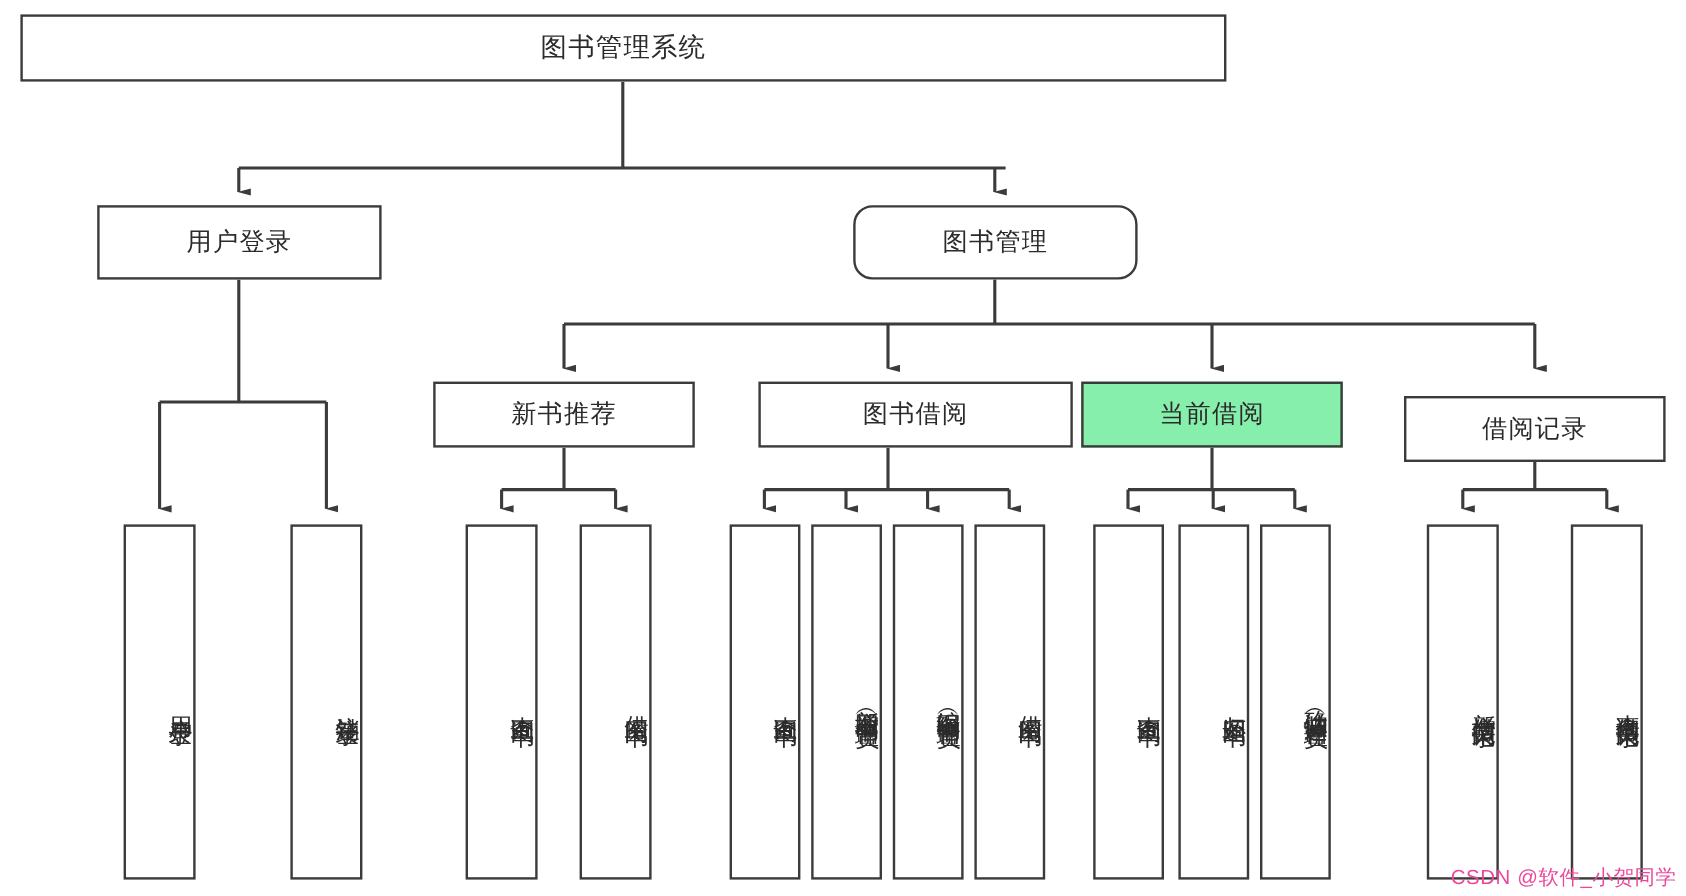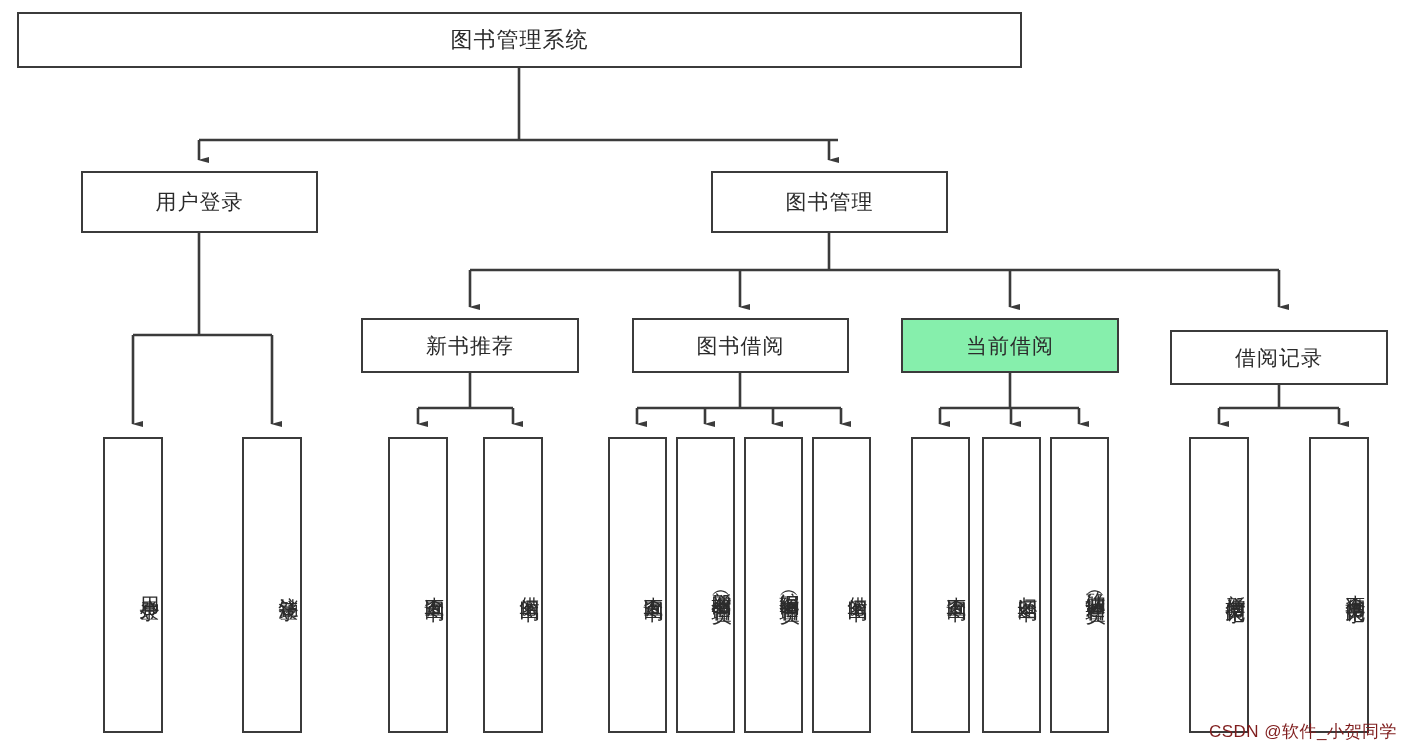--- a/index.html
+++ b/index.html
@@ -111,35 +111,35 @@
       <path d="M1279,373 L1279,408"></path>
       <path d="M1219,408 L1339,408"></path>
       <path d="M1219,408 L1219,424" marker-end="url(#arw)"></path>
       <path d="M1339,408 L1339,424" marker-end="url(#arw)"></path>
     </g>
   </svg>
 
   <div class="node horiz root" style="left: 17px; top: 12px; width: 1005px; height: 56px; border-color: rgb(59, 59, 59); background: rgb(255, 255, 255); color: rgb(43, 43, 43);">图书管理系统</div>
 
   <div class="node horiz" style="left: 81px; top: 171px; width: 237px; height: 62px; border-color: rgb(59, 59, 59); background: rgb(255, 255, 255); color: rgb(43, 43, 43);">用户登录</div>
-  <div class="node horiz" style="left: 711px; top: 171px; width: 237px; height: 62px; border-color: rgb(59, 59, 59); background: rgb(255, 255, 255); color: rgb(43, 43, 43);">图书管理</div>
+  <div class="node horiz" style="left: 711px; top: 171px; width: 237px; height: 62px; border-color: rgb(59, 59, 59); background: rgb(255, 255, 255); color: rgb(43, 43, 43); border-radius: 16px;">图书管理</div>
 
-  <div class="node horiz" style="left: 361px; top: 318px; width: 218px; height: 55px; border-color: rgb(59, 59, 59); background: rgb(255, 255, 255); color: rgb(43, 43, 43);">新书推荐</div>
-  <div class="node horiz" style="left: 632px; top: 318px; width: 217px; height: 55px; border-color: rgb(59, 59, 59); background: rgb(255, 255, 255); color: rgb(43, 43, 43);">图书借阅</div>
+  <div class="node horiz" style="left: 361px; top: 318px; width: 218px; height: 55px; border-color: rgb(59, 59, 59); background: rgb(255, 255, 255); color: rgb(43, 43, 43); font-family: Liberation Serif, serif;">新书推荐</div>
+  <div class="node horiz" style="left: 632px; top: 318px; width: 262px; height: 55px; border-color: rgb(59, 59, 59); background: rgb(255, 255, 255); color: rgb(43, 43, 43);">图书借阅</div>
   <div class="node horiz" style="left: 901px; top: 318px; width: 218px; height: 55px; border-color: rgb(59, 59, 59); background: #86efac; color: rgb(43, 43, 43);">当前借阅</div>
   <div class="node horiz" style="left: 1170px; top: 330px; width: 218px; height: 55px; border-color: rgb(59, 59, 59); background: rgb(255, 255, 255); color: rgb(43, 43, 43);">借阅记录</div>
 
   <div class="node vert" style="left: 103px; top: 437px; width: 60px; height: 296px; border-color: rgb(59, 59, 59); background: rgb(255, 255, 255); color: rgb(43, 43, 43);">用户登录</div>
   <div class="node vert" style="left: 242px; top: 437px; width: 60px; height: 296px; border-color: rgb(59, 59, 59); background: rgb(255, 255, 255); color: rgb(43, 43, 43);">注销登录</div>
   <div class="node vert" style="left: 388px; top: 437px; width: 60px; height: 296px; border-color: rgb(59, 59, 59); background: rgb(255, 255, 255); color: rgb(43, 43, 43);">查询图书</div>
   <div class="node vert" style="left: 483px; top: 437px; width: 60px; height: 296px; border-color: rgb(59, 59, 59); background: rgb(255, 255, 255); color: rgb(43, 43, 43);">借阅图书</div>
   <div class="node vert" style="left: 608px; top: 437px; width: 59px; height: 296px; border-color: rgb(59, 59, 59); background: rgb(255, 255, 255); color: rgb(43, 43, 43);">查询图书</div>
   <div class="node vert" style="left: 676px; top: 437px; width: 59px; height: 296px; border-color: rgb(59, 59, 59); background: rgb(255, 255, 255); color: rgb(43, 43, 43);">新增图书（管理员）</div>
   <div class="node vert" style="left: 744px; top: 437px; width: 59px; height: 296px; border-color: rgb(59, 59, 59); background: rgb(255, 255, 255); color: rgb(43, 43, 43);">编辑图书（管理员）</div>
   <div class="node vert" style="left: 812px; top: 437px; width: 59px; height: 296px; border-color: rgb(59, 59, 59); background: rgb(255, 255, 255); color: rgb(43, 43, 43);">借阅图书</div>
   <div class="node vert" style="left: 911px; top: 437px; width: 59px; height: 296px; border-color: rgb(59, 59, 59); background: rgb(255, 255, 255); color: rgb(43, 43, 43);">查询图书</div>
   <div class="node vert" style="left: 982px; top: 437px; width: 59px; height: 296px; border-color: rgb(59, 59, 59); background: rgb(255, 255, 255); color: rgb(43, 43, 43);">归还图书</div>
   <div class="node vert" style="left: 1050px; top: 437px; width: 59px; height: 296px; border-color: rgb(59, 59, 59); background: rgb(255, 255, 255); color: rgb(43, 43, 43);">确认归还（管理员）</div>
   <div class="node vert" style="left: 1189px; top: 437px; width: 60px; height: 296px; border-color: rgb(59, 59, 59); background: rgb(255, 255, 255); color: rgb(43, 43, 43);">新增借阅记录</div>
   <div class="node vert" style="left: 1309px; top: 437px; width: 60px; height: 296px; border-color: rgb(59, 59, 59); background: rgb(255, 255, 255); color: rgb(43, 43, 43);">查询借阅记录</div>
 
-  <div class="watermark" style="color: #7f1d1d;">CSDN @软件_小贺同学</div>
+  <div class="watermark" style="color: #ec4899;">CSDN @软件_小贺同学</div>
 </div>
 
 </body></html>

